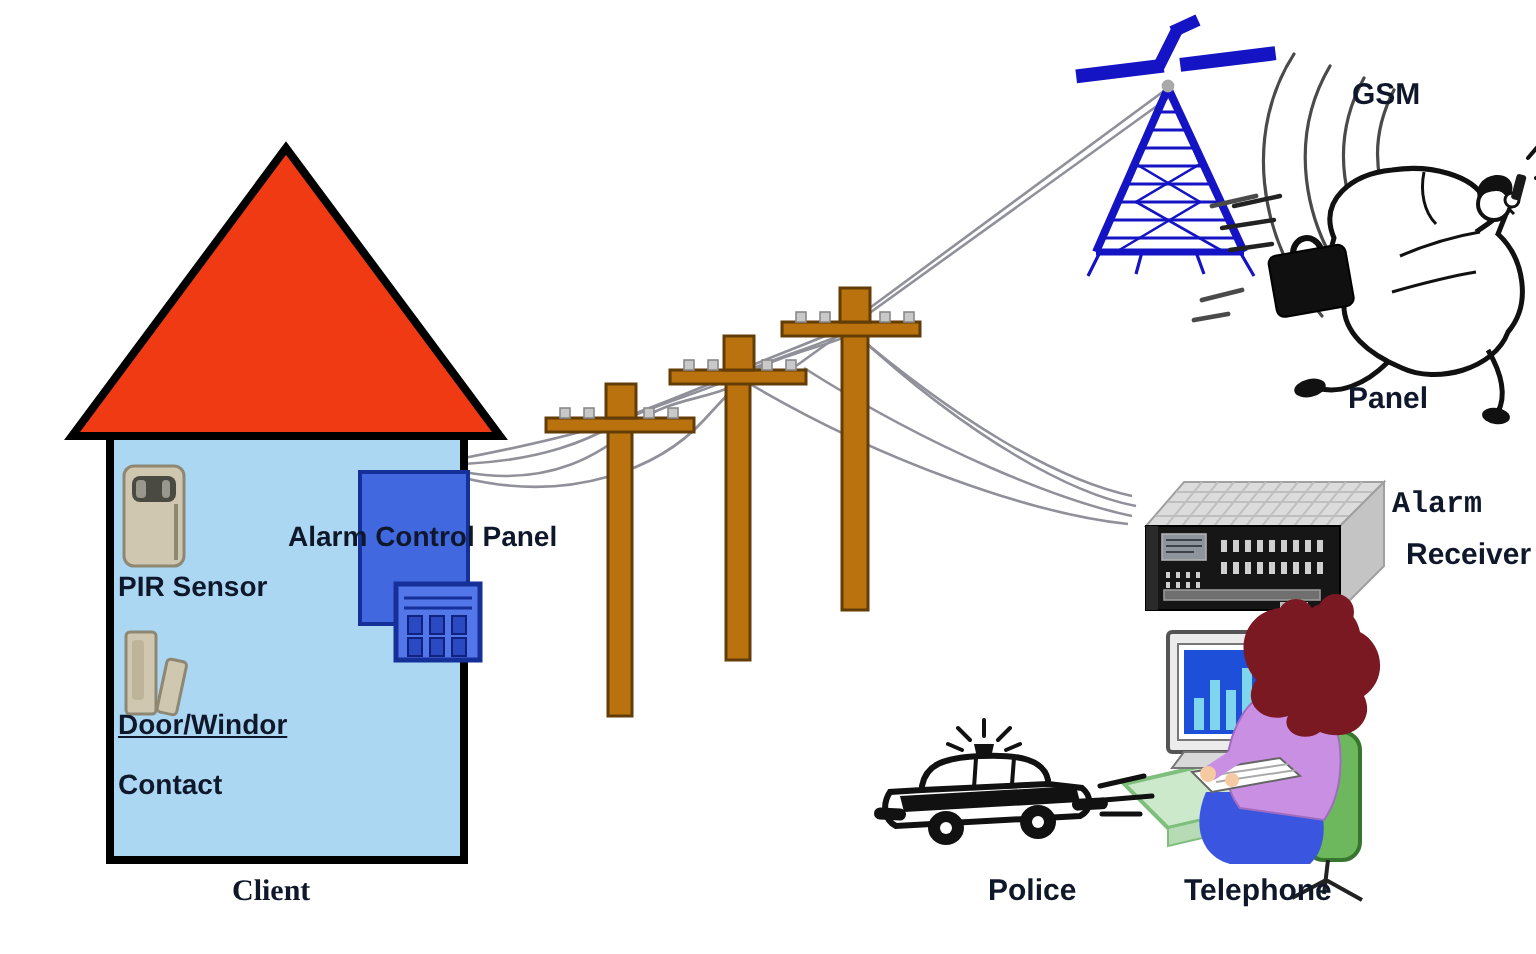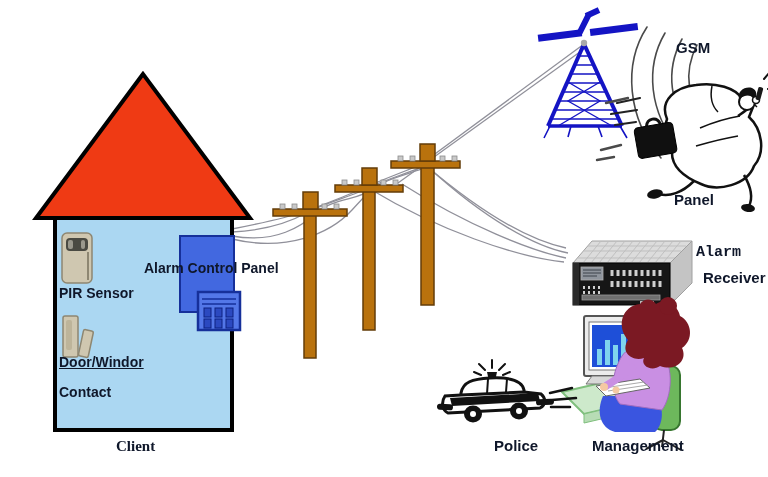--- a/index.html
+++ b/index.html
@@ -216,14 +216,14 @@
   <div class="label" style="left:144px;top:261px;">Alarm Control Panel</div>
   <div class="label" style="left:59px;top:286px;">PIR Sensor</div>
   <div class="label" style="left:59px;top:355px;text-decoration:underline;">Door/Windor</div>
   <div class="label" style="left:59px;top:365px;margin-top:20px;">Contact</div>
   <div class="label lg" style="left:116px;top:438px;font-family:Liberation Serif, serif;">Client</div>
   <div class="label lg" style="left:676px;top:40px;">GSM</div>
   <div class="label lg" style="left:674px;top:192px;">Panel</div>
   <div class="label lg" style="left:696px;top:245px;font-family:Liberation Mono, monospace;">Alarm</div>
   <div class="label lg" style="left:703px;top:270px;">Receiver</div>
   <div class="label lg" style="left:466px;top:438px;margin-left:28px;">Police</div>
-  <div class="label lg" style="left:592px;top:438px;">Management</div>
+  <div class="label lg" style="left:592px;top:438px;">Telephone</div>
 </div>
 
 </body></html>

